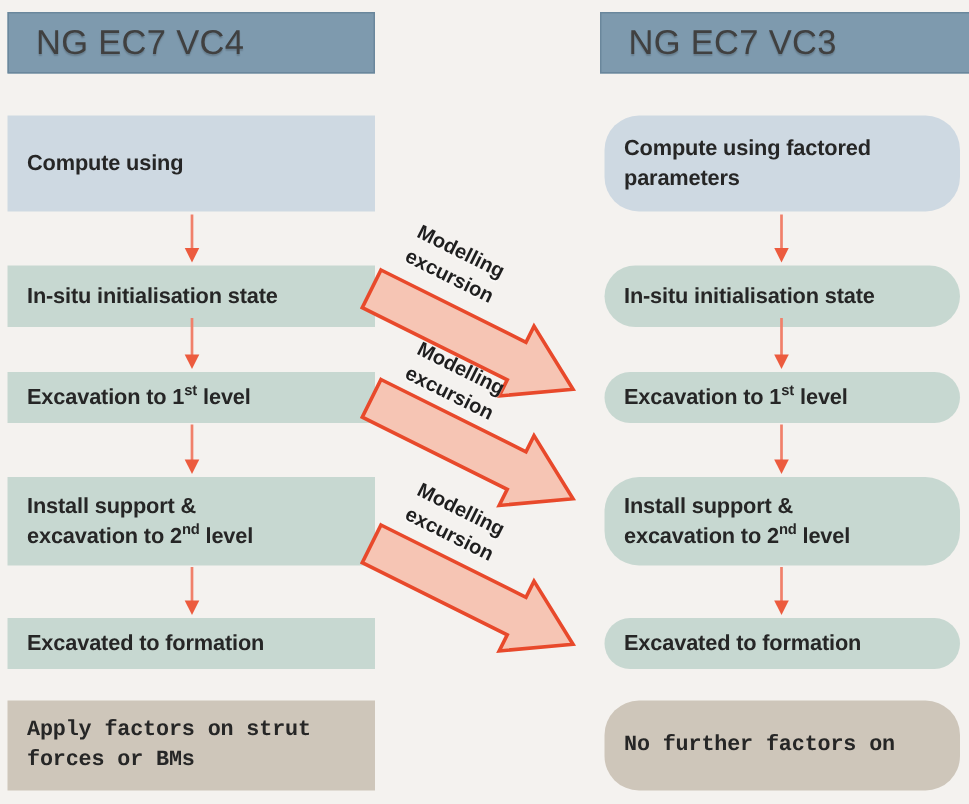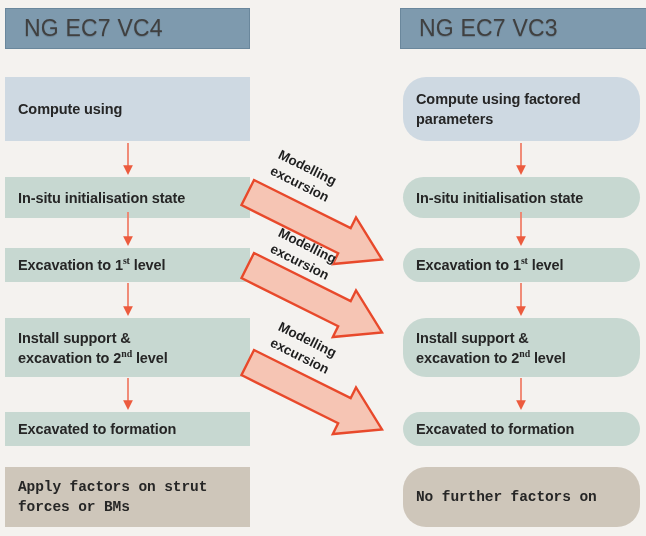--- a/index.html
+++ b/index.html
@@ -53,21 +53,20 @@
     letter-spacing: -0.1px;
   }
   .pbox.blue  { background: #ced9e2; }
   .pbox.green { background: #c7d8d1; }
   .pbox.tan   { background: #cec6ba; }
 
   .pbox sup {
     font-size: 0.68em;
     vertical-align: super;
     line-height: 0;
-    font-family: Liberation Serif, serif;
   }
 
   
   .col-l { left: 5px; width: 245px; }
   
   .col-r { left: 403px; width: 237px; border-radius: 23px; }
 
   .row-1 { top: 77px;  height: 64px; }
   .row-2 { top: 177px; height: 41px; }
   .row-3 { top: 248px; height: 34px; }

